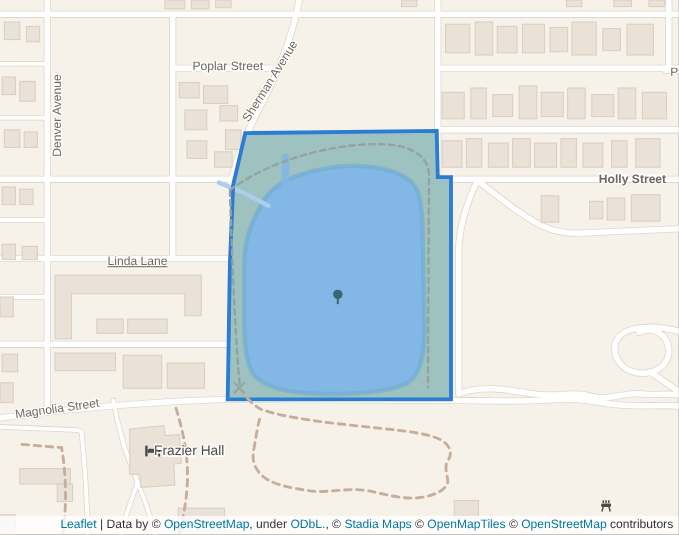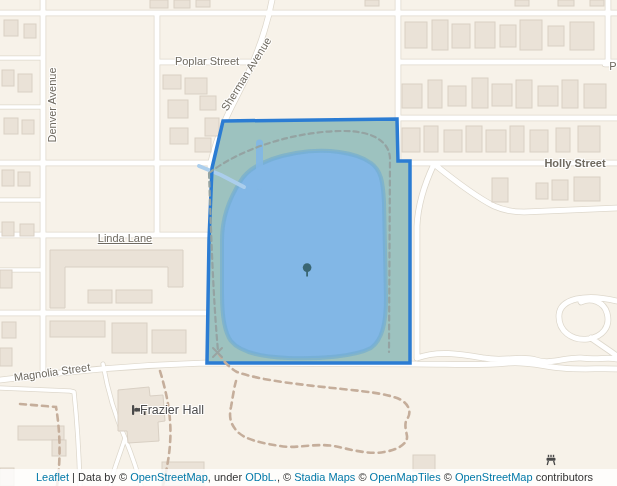--- a/index.html
+++ b/index.html
@@ -35,21 +35,21 @@
   }
   .park-name{font-size:12.5px;color:var(--water-label,#5d7389);
     text-shadow:-1px -1px 0 rgba(210,231,246,.9),1px -1px 0 rgba(210,231,246,.9),
                 -1px 1px 0 rgba(210,231,246,.9),1px 1px 0 rgba(210,231,246,.9);}
   .hall-name{font-size:12.5px;color:var(--poi-label,#4d4d4d);}
   
   .attribution{
     position:absolute;left:0;right:0;bottom:0;height:17px;line-height:17px;
     background:rgba(255,255,255,.8);
     font-size:11px;color:var(--attribution-text,#333);
-    padding-right:5px;box-sizing:border-box;z-index:5;padding-left:36px;
+    text-align:right;padding-right:5px;box-sizing:border-box;z-index:5;padding-left:36px;
   }
   .attribution a{color:var(--link,#0078a8);text-decoration:none;cursor:pointer;}
 </style>
 </head>
 <body>
 
 <div class="map-viewport">
 
   <svg class="map-canvas" width="617" height="486" viewBox="0 0 617 486">
 

